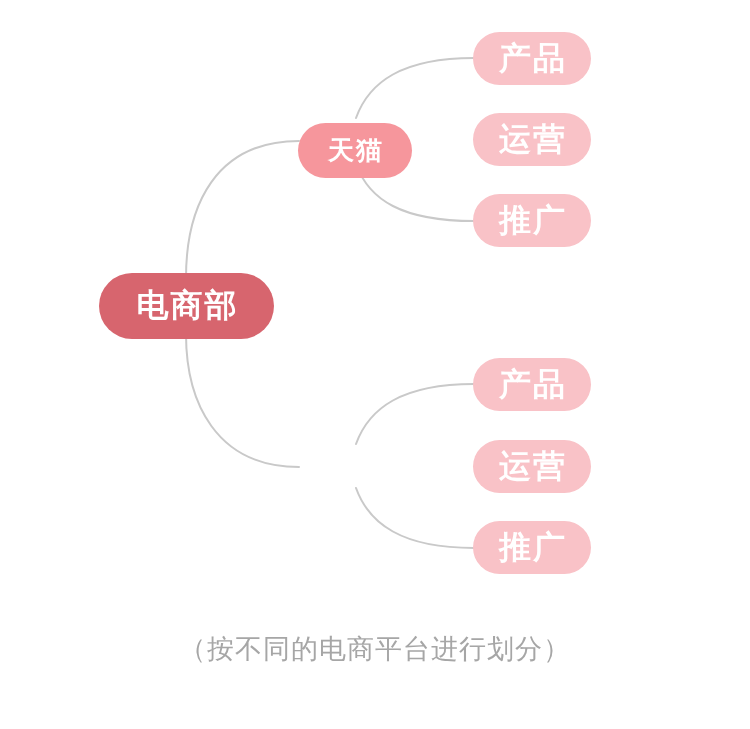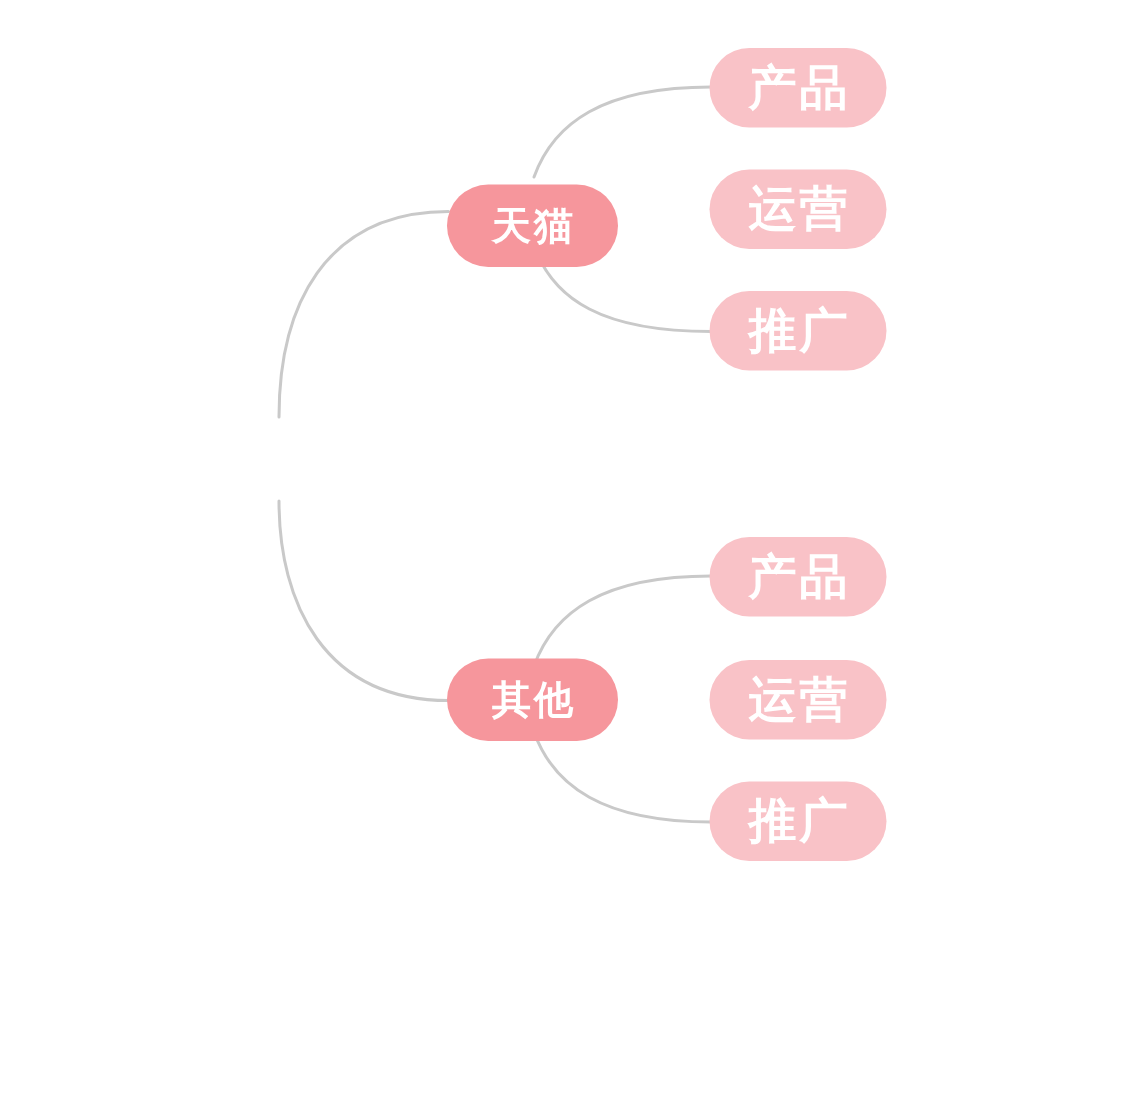--- a/index.html
+++ b/index.html
@@ -40,31 +40,32 @@
 
   <svg class="connectors" width="750" height="729" viewBox="0 0 750 729">
     <path d="M 186 278 C 186 205 216 141 299 141"></path>
     <path d="M 186 334 C 186 402 216 467 299 467"></path>
     <path d="M 356 118 C 369 82 402 58 474 58"></path>
     <path d="M 356 164 C 369 200 402 221 474 221"></path>
     <path d="M 356 444 C 369 408 402 384 474 384"></path>
     <path d="M 356 488 C 369 524 402 548 474 548"></path>
   </svg>
 
+  <div class="node root" style="left:99px;top:273px;width:175px;height:66px;">电商部</div>
 
   <div class="node branch" style="left:298px;top:123px;width:114px;height:55px;">天猫</div>
 
   <div class="node leaf" style="left:473px;top:32px;width:118px;height:53px;">产品</div>
 
   <div class="node leaf" style="left:473px;top:113px;width:118px;height:53px;">运营</div>
 
   <div class="node leaf" style="left:473px;top:194px;width:118px;height:53px;">推广</div>
 
-  <div class="node branch" style="left:298px;top:439px;width:114px;height:55px;">其他</div>
 
   <div class="node leaf" style="left:473px;top:358px;width:118px;height:53px;">产品</div>
 
   <div class="node leaf" style="left:473px;top:440px;width:118px;height:53px;">运营</div>
 
   <div class="node leaf" style="left:473px;top:521px;width:118px;height:53px;">推广</div>
 
+  <div class="caption">（按不同的电商平台进行划分）</div>
 
 </div>
 
 </body></html>

